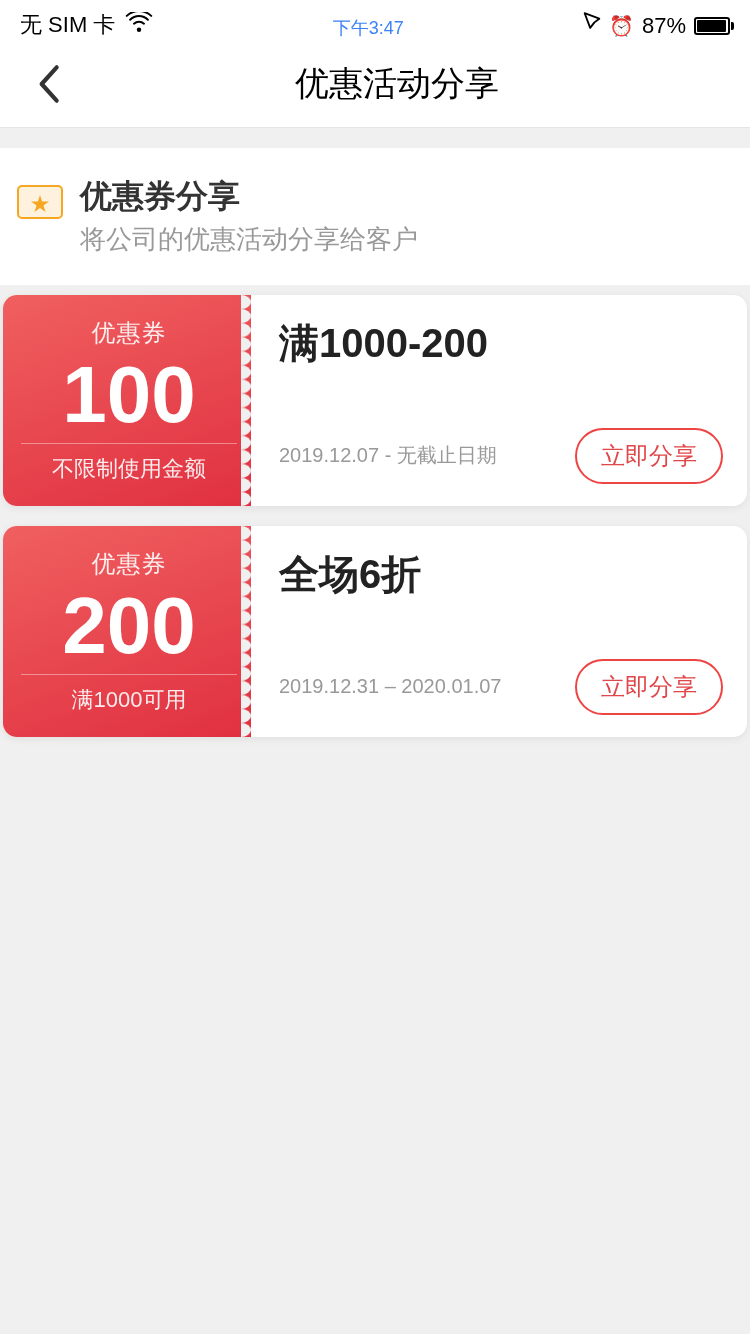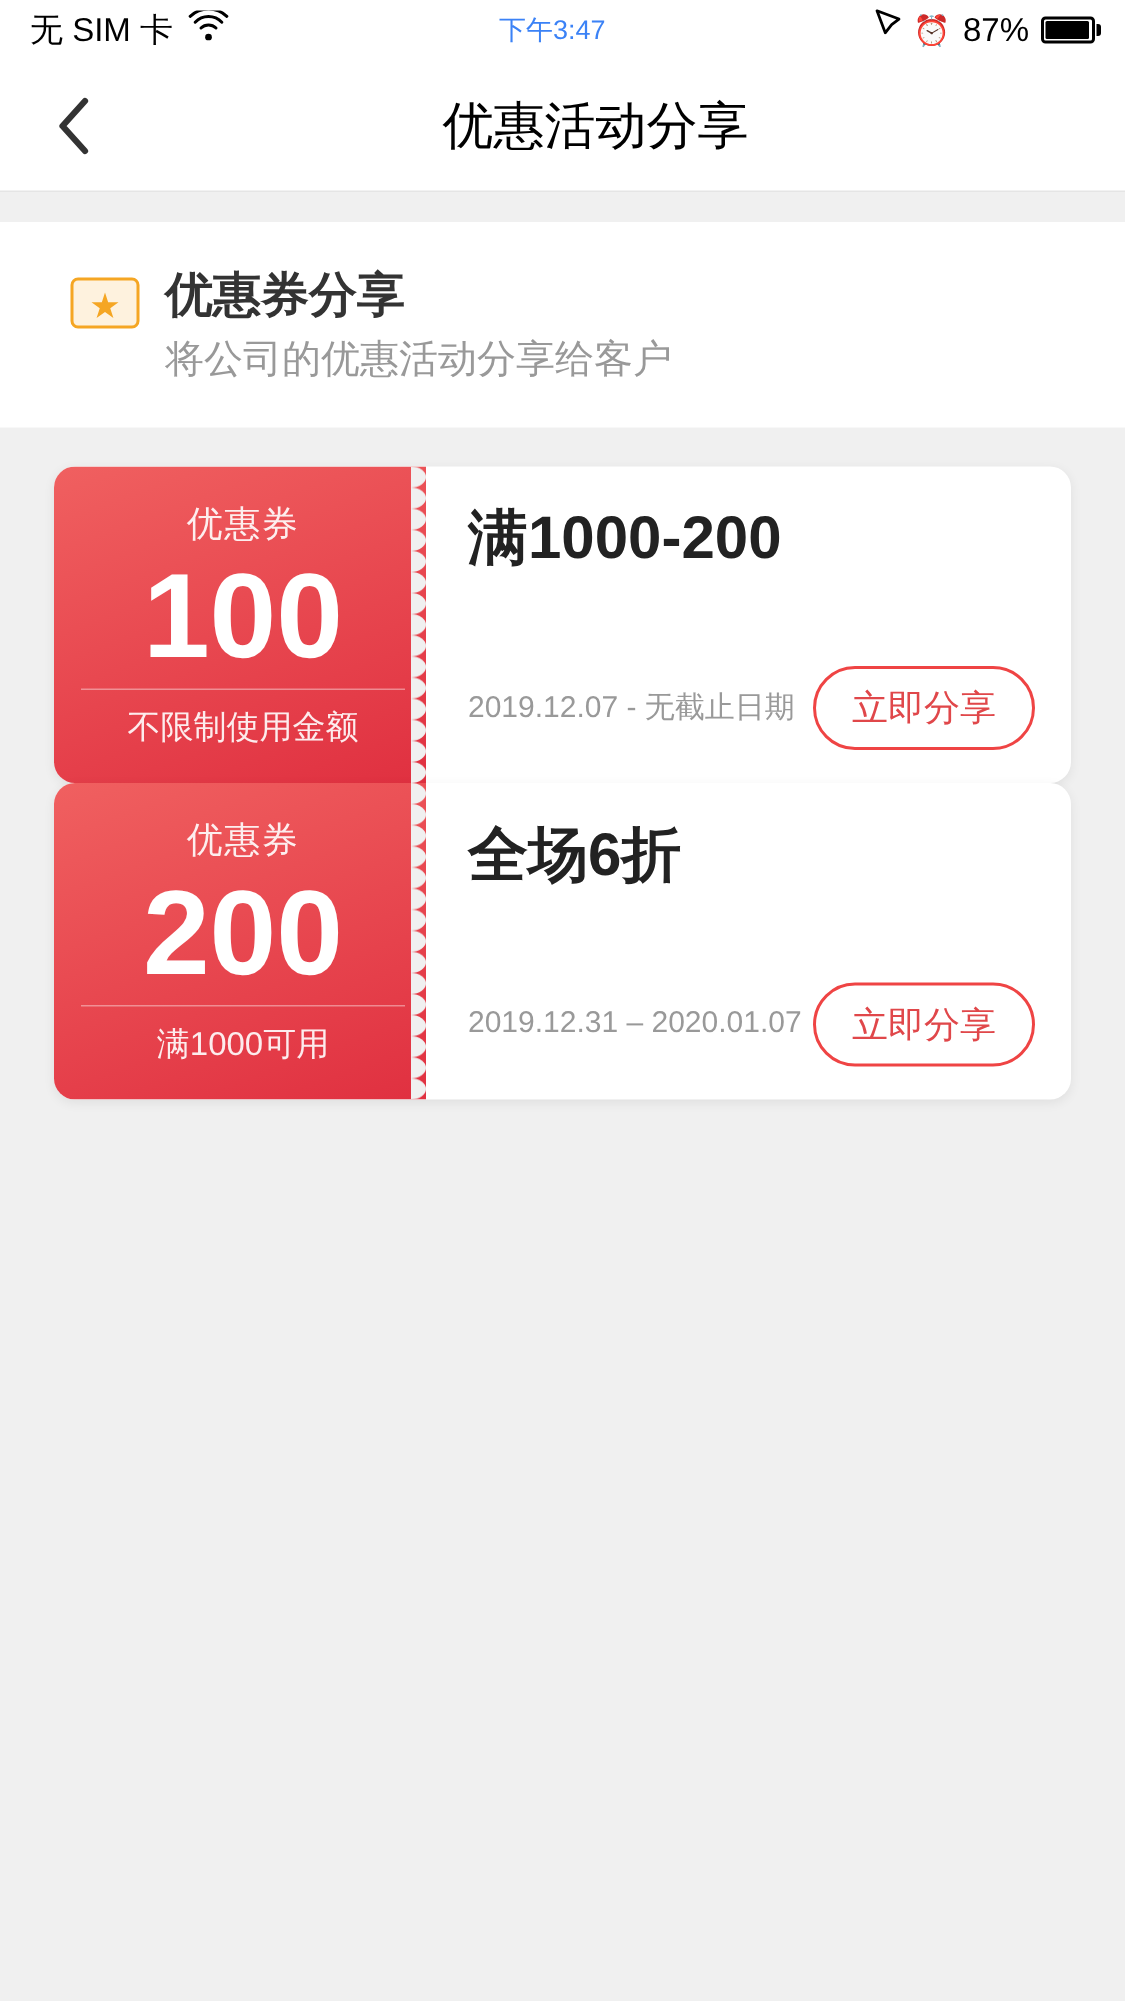--- a/index.html
+++ b/index.html
@@ -11,21 +11,21 @@
       background: #f0f0f0;
       overflow-x: hidden;
     }
 
     
     .status-bar {
       width: 750px;
       height: 40px;
       background: #fff;
       display: flex;
-      align-items: center;
+      align-items: flex-end;
       justify-content: space-between;
       padding: 0 20px;
       font-size: 24px;
     }
     .status-left {
       display: flex;
       align-items: center;
       gap: 10px;
       font-size: 22px;
       color: #000;
@@ -98,21 +98,21 @@
     }
     .nav-title {
       font-size: 34px;
       font-weight: 500;
       color: #000;
     }
 
     
     .section-header {
       background: #fff;
-      padding: 28px 30px 28px 46px;
+      padding: 28px 30px 28px 16px;
       display: flex;
       align-items: flex-start;
       gap: 16px;
       margin-top: 20px;
     }
     .section-icon {
       width: 48px;
       height: 48px;
       flex-shrink: 0;
       margin-top: 2px;
@@ -125,24 +125,25 @@
       line-height: 1.3;
     }
     .section-subtitle {
       font-size: 26px;
       color: #999;
       margin-top: 4px;
     }
 
     
     .coupon-list {
-      padding: 0 36px;
-      margin-top: 26px;
+      padding: 0 3px;
+      margin-top: 10px;
       display: flex;
       flex-direction: column;
+      gap: 20px;
     }
 
     
     .coupon-card {
       background: #fff;
       border-radius: 14px;
       overflow: hidden;
       display: flex;
       flex-direction: row;
       box-shadow: 0 2px 8px rgba(0,0,0,0.07);

